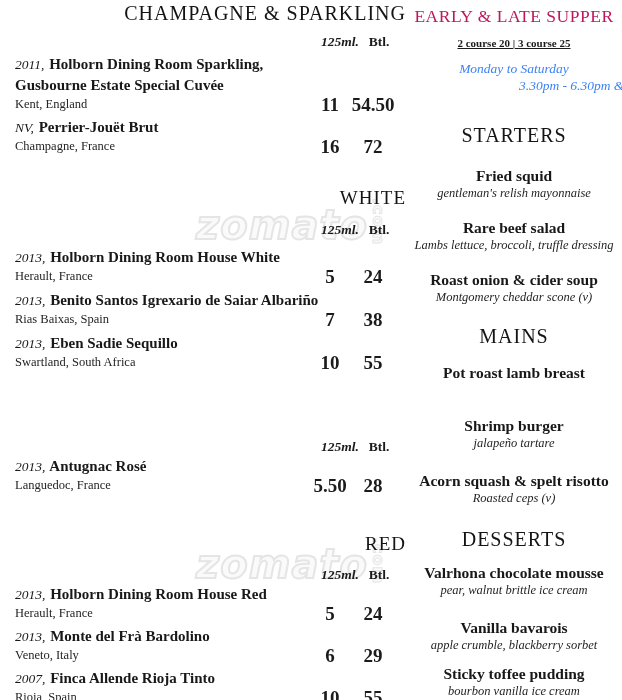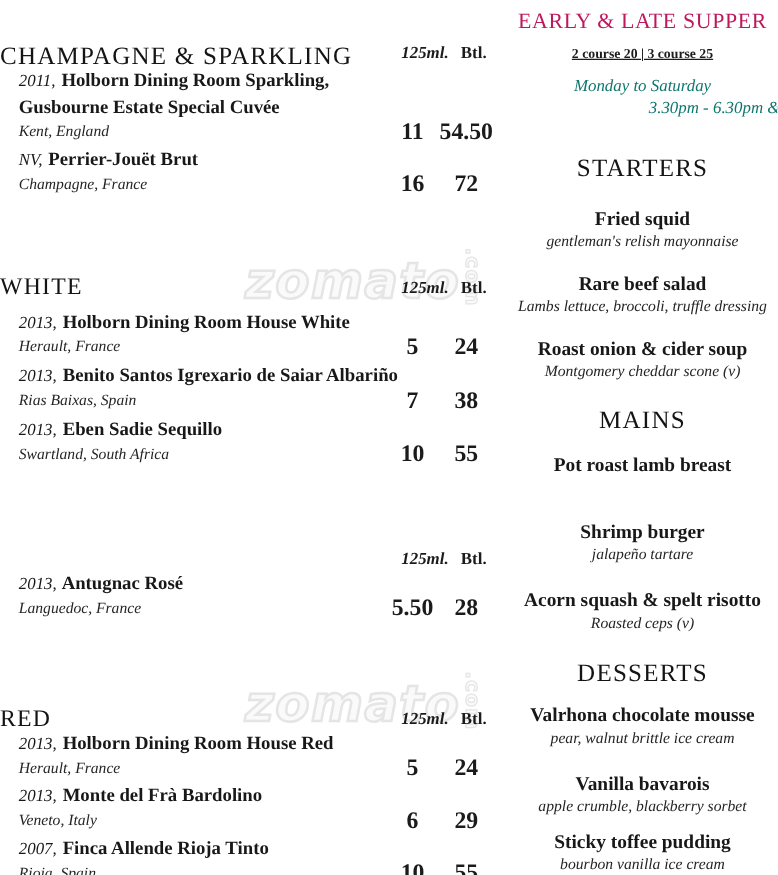--- a/index.html
+++ b/index.html
@@ -13,41 +13,41 @@
            letter-spacing:1px;color:#fafafa;-webkit-text-stroke:2px #e5e5e5;line-height:62px;font-style:italic;}
   .wm-com{writing-mode:vertical-rl;font-family:"DejaVu Sans",sans-serif;font-weight:bold;
           font-size:16px;color:#fafafa;-webkit-text-stroke:1px #e5e5e5;letter-spacing:1px;
           margin-left:1px;margin-top:-6px;}
 
   
   .left-col{position:absolute;left:0;top:0;width:406px;height:700px;z-index:1;}
   .right-col{position:absolute;left:406px;top:0;width:216px;height:700px;z-index:1;}
 
   
-  .ltitle{position:absolute;left:0;width:100%;text-align:left;font-size:19px;
-          letter-spacing:1px;color:#141414;line-height:24px;margin-top:32px;}
+  .ltitle{position:absolute;left:0;width:100%;text-align:right;font-size:19px;
+          letter-spacing:1px;color:#141414;line-height:24px;}
   .phead{position:absolute;left:0;right:0;height:17px;font-size:13.5px;font-weight:600;}
   .ph{position:absolute;text-align:center;line-height:17px;}
   .ph.g{left:310px;width:60px;font-style:italic;}
   .ph.b{left:356px;width:46px;}
   .wine{position:absolute;left:15px;right:0;}
   .wname{font-size:15px;font-weight:600;line-height:21px;color:#181818;white-space:nowrap;}
   .wname.two-line{white-space:normal;max-width:310px;}
   .wyear{font-style:italic;font-weight:500;font-size:13.5px;margin-right:1px;}
-  .wregion{font-style:italic;font-size:12.5px;line-height:17px;color:#242424;}
+  .wregion{font-size:12.5px;line-height:17px;color:#242424;}
   .wprices{position:absolute;left:-15px;right:0;bottom:0;height:17px;
            font-size:19px;font-weight:600;}
   .pg{position:absolute;left:300px;width:60px;text-align:center;line-height:17px;}
   .pb{position:absolute;left:350px;width:46px;text-align:center;line-height:17px;}
 
   
   .rblock{position:absolute;left:0;width:100%;text-align:center;}
   .rtitle-main{font-size:17.5px;letter-spacing:0.5px;line-height:24px;color:#be185d;}
   .rpricing{font-size:11px;font-weight:600;line-height:20px;text-decoration:underline;}
-  .rsched{font-style:italic;font-size:13.5px;line-height:17px;color:#0f766e;}
+  .rsched{font-style:italic;font-size:13.5px;line-height:17px;color:#3b82f6;}
   .rtitle{font-size:20px;letter-spacing:1px;line-height:25px;color:#141414;}
   .ctr{position:relative;left:50%;transform:translateX(-50%);width:max-content;
        white-space:nowrap;}
   .dname{font-size:15.5px;font-weight:600;line-height:19px;color:#181818;}
   .ddesc{font-style:italic;font-size:12.5px;line-height:17px;color:#242424;}
 </style>
 </head>
 <body>
 
 <div class="page">

